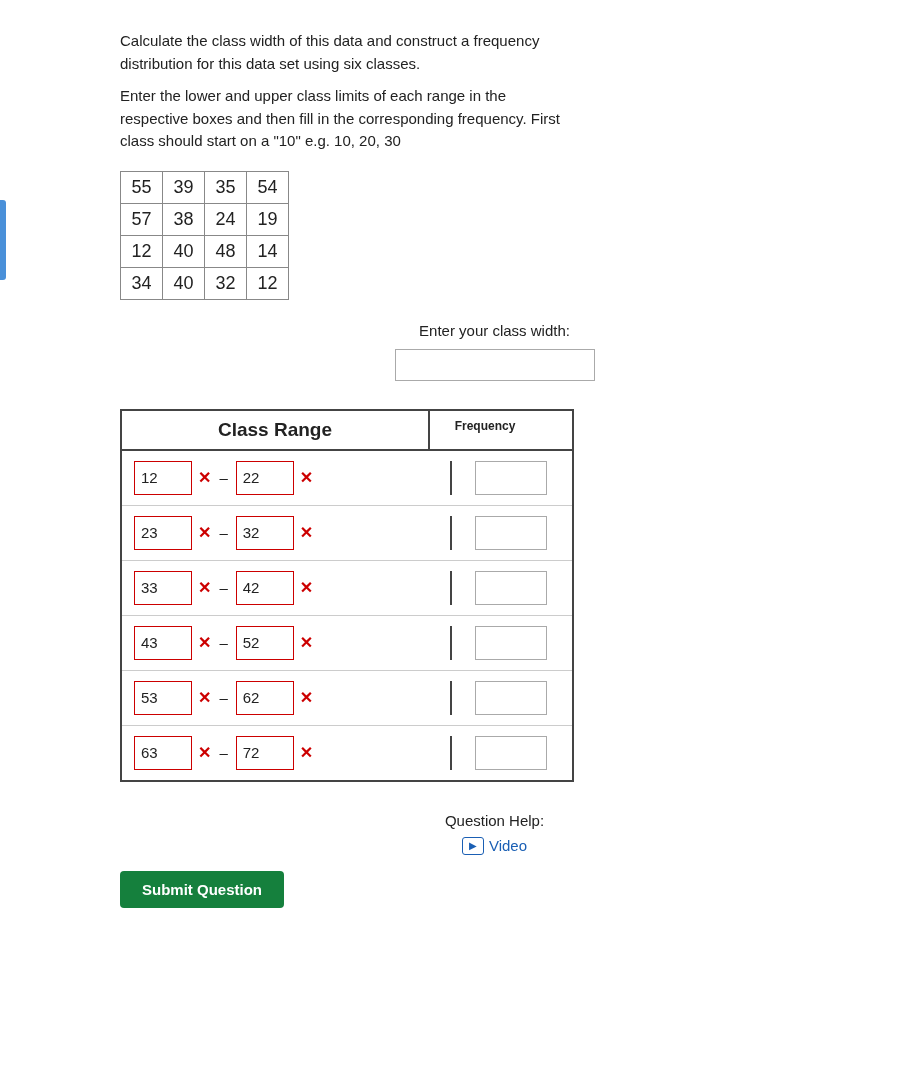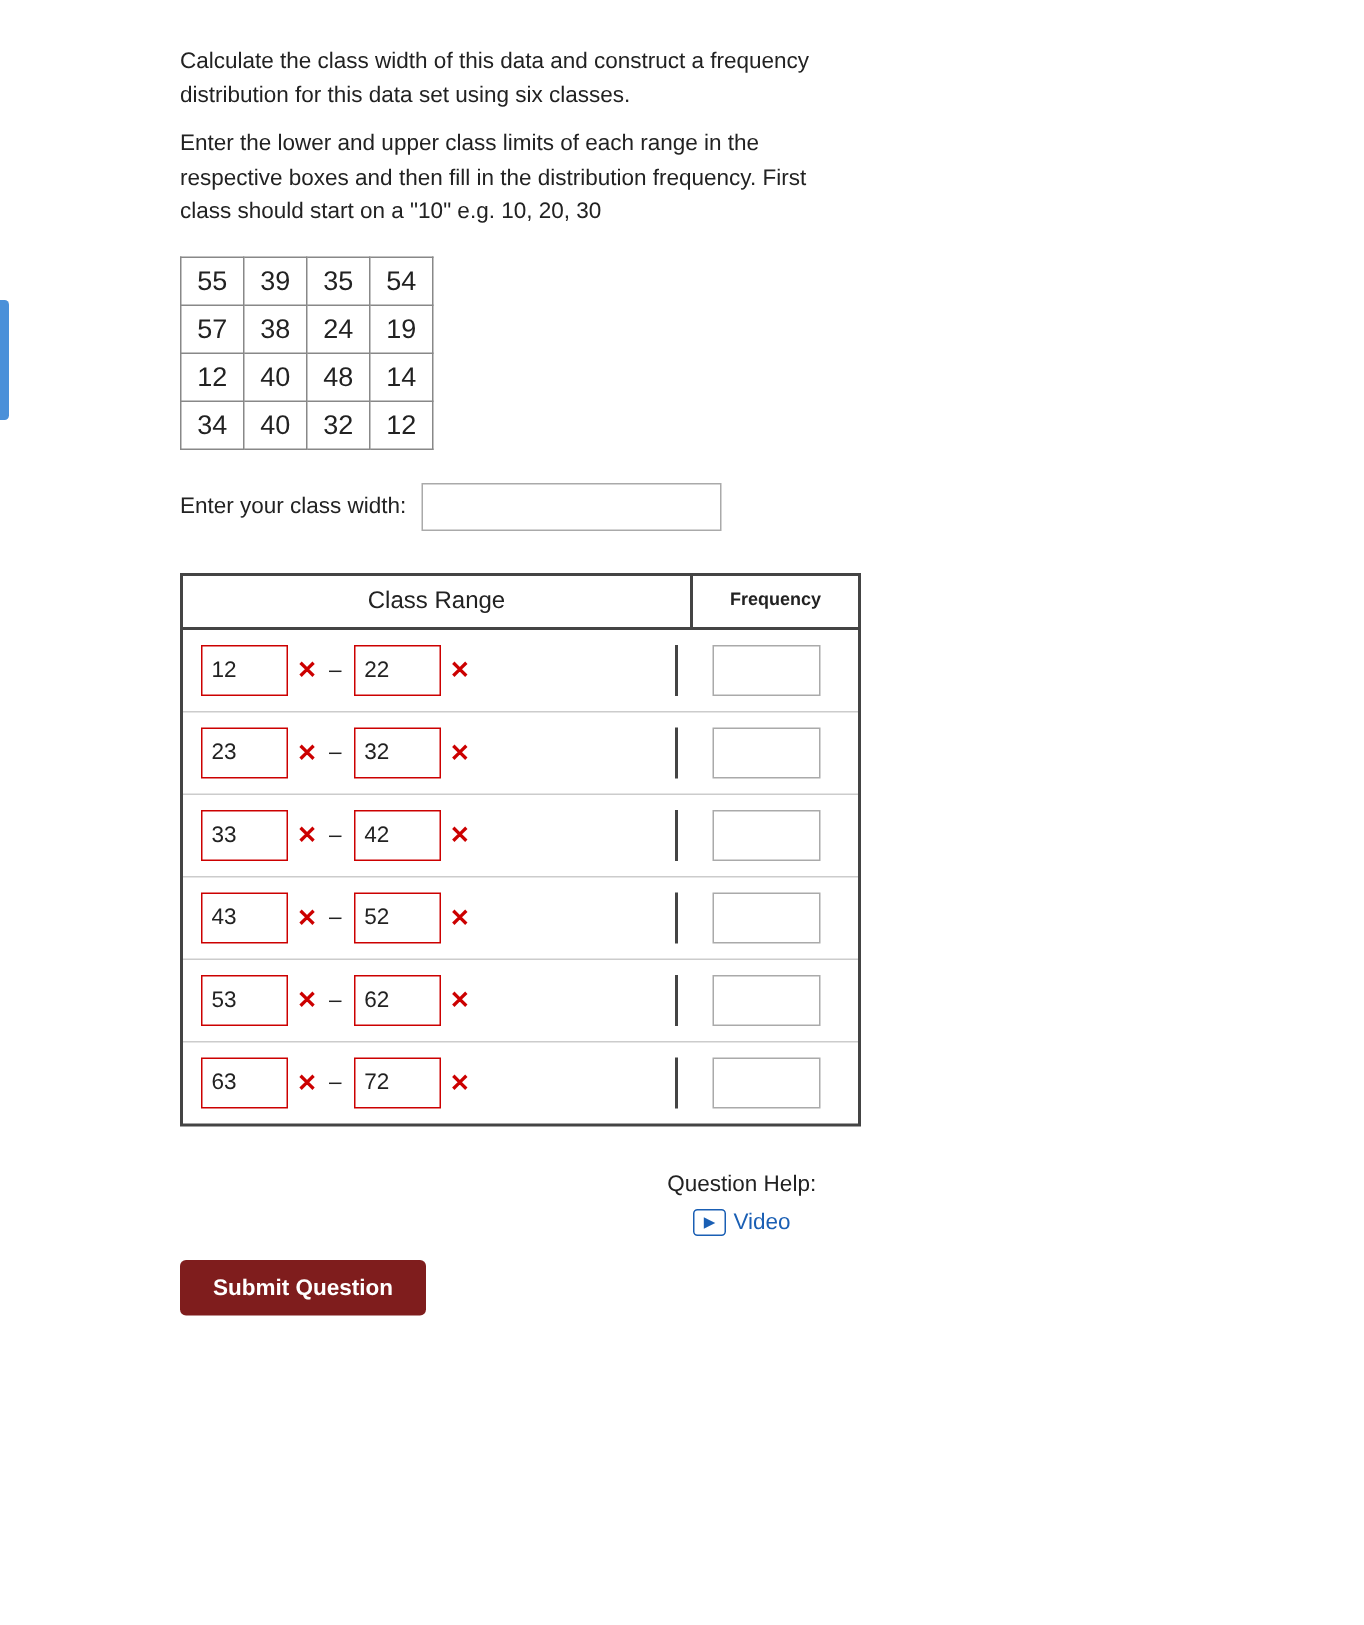--- a/index.html
+++ b/index.html
@@ -35,20 +35,21 @@
       padding: 2px 4px;
     }
 
     
     .class-width-row {
       display: flex;
       align-items: center;
       margin-bottom: 28px;
       gap: 10px;
       font-size: 15px;
+      flex-direction: column;
     }
     .class-width-input {
       border: 1px solid #aaa;
       width: 200px;
       height: 32px;
       padding: 2px 6px;
       font-size: 15px;
     }
 
     
@@ -56,24 +57,24 @@
       border: 2px solid #444;
       display: inline-block;
       margin-bottom: 30px;
     }
 
     .freq-header-row {
       display: flex;
       border-bottom: 2px solid #444;
     }
     .freq-header-class {
-      width: 340px;
+      width: 308px;
       text-align: center;
-      font-weight: normal;
-      font-size: 16px;
+      font-weight: bold;
+      font-size: 19px;
       padding: 8px 0;
       border-right: 2px solid #444;
     }
     .freq-header-freq {
       width: 110px;
       text-align: center;
       font-weight: bold;
       font-size: 12px;
       padding: 8px 0;
     }
@@ -162,21 +163,21 @@
       width: 22px;
       height: 18px;
       border: 1.5px solid #1a5fb4;
       border-radius: 3px;
       color: #1a5fb4;
       font-size: 10px;
     }
 
     
     .submit-btn {
-      background: #7f1d1d;
+      background: #15803d;
       color: #fff;
       border: none;
       padding: 10px 22px;
       font-size: 15px;
       border-radius: 4px;
       cursor: pointer;
       font-weight: bold;
     }
 
     .left-bar {
@@ -196,21 +197,21 @@
 
 <div class="left-bar"></div>
 
 <div class="instructions">
   <p>
     <span>Calculate the class width of this data and construct a frequency</span><br>
     <span>distribution for this data set using six classes.</span>
   </p>
   <p>
     <span>Enter the lower and upper class limits of each range in the</span><br>
-    <span>respective boxes and then fill in the distribution frequency. First</span><br>
+    <span>respective boxes and then fill in the corresponding frequency. First</span><br>
     <span>class should start on a "10" e.g. 10, 20, 30</span>
   </p>
 </div>
 
 <table class="data-table">
   <tbody id="data-table-body">
       <tr>
         <td>55</td>
         <td>39</td>
         <td>35</td>

